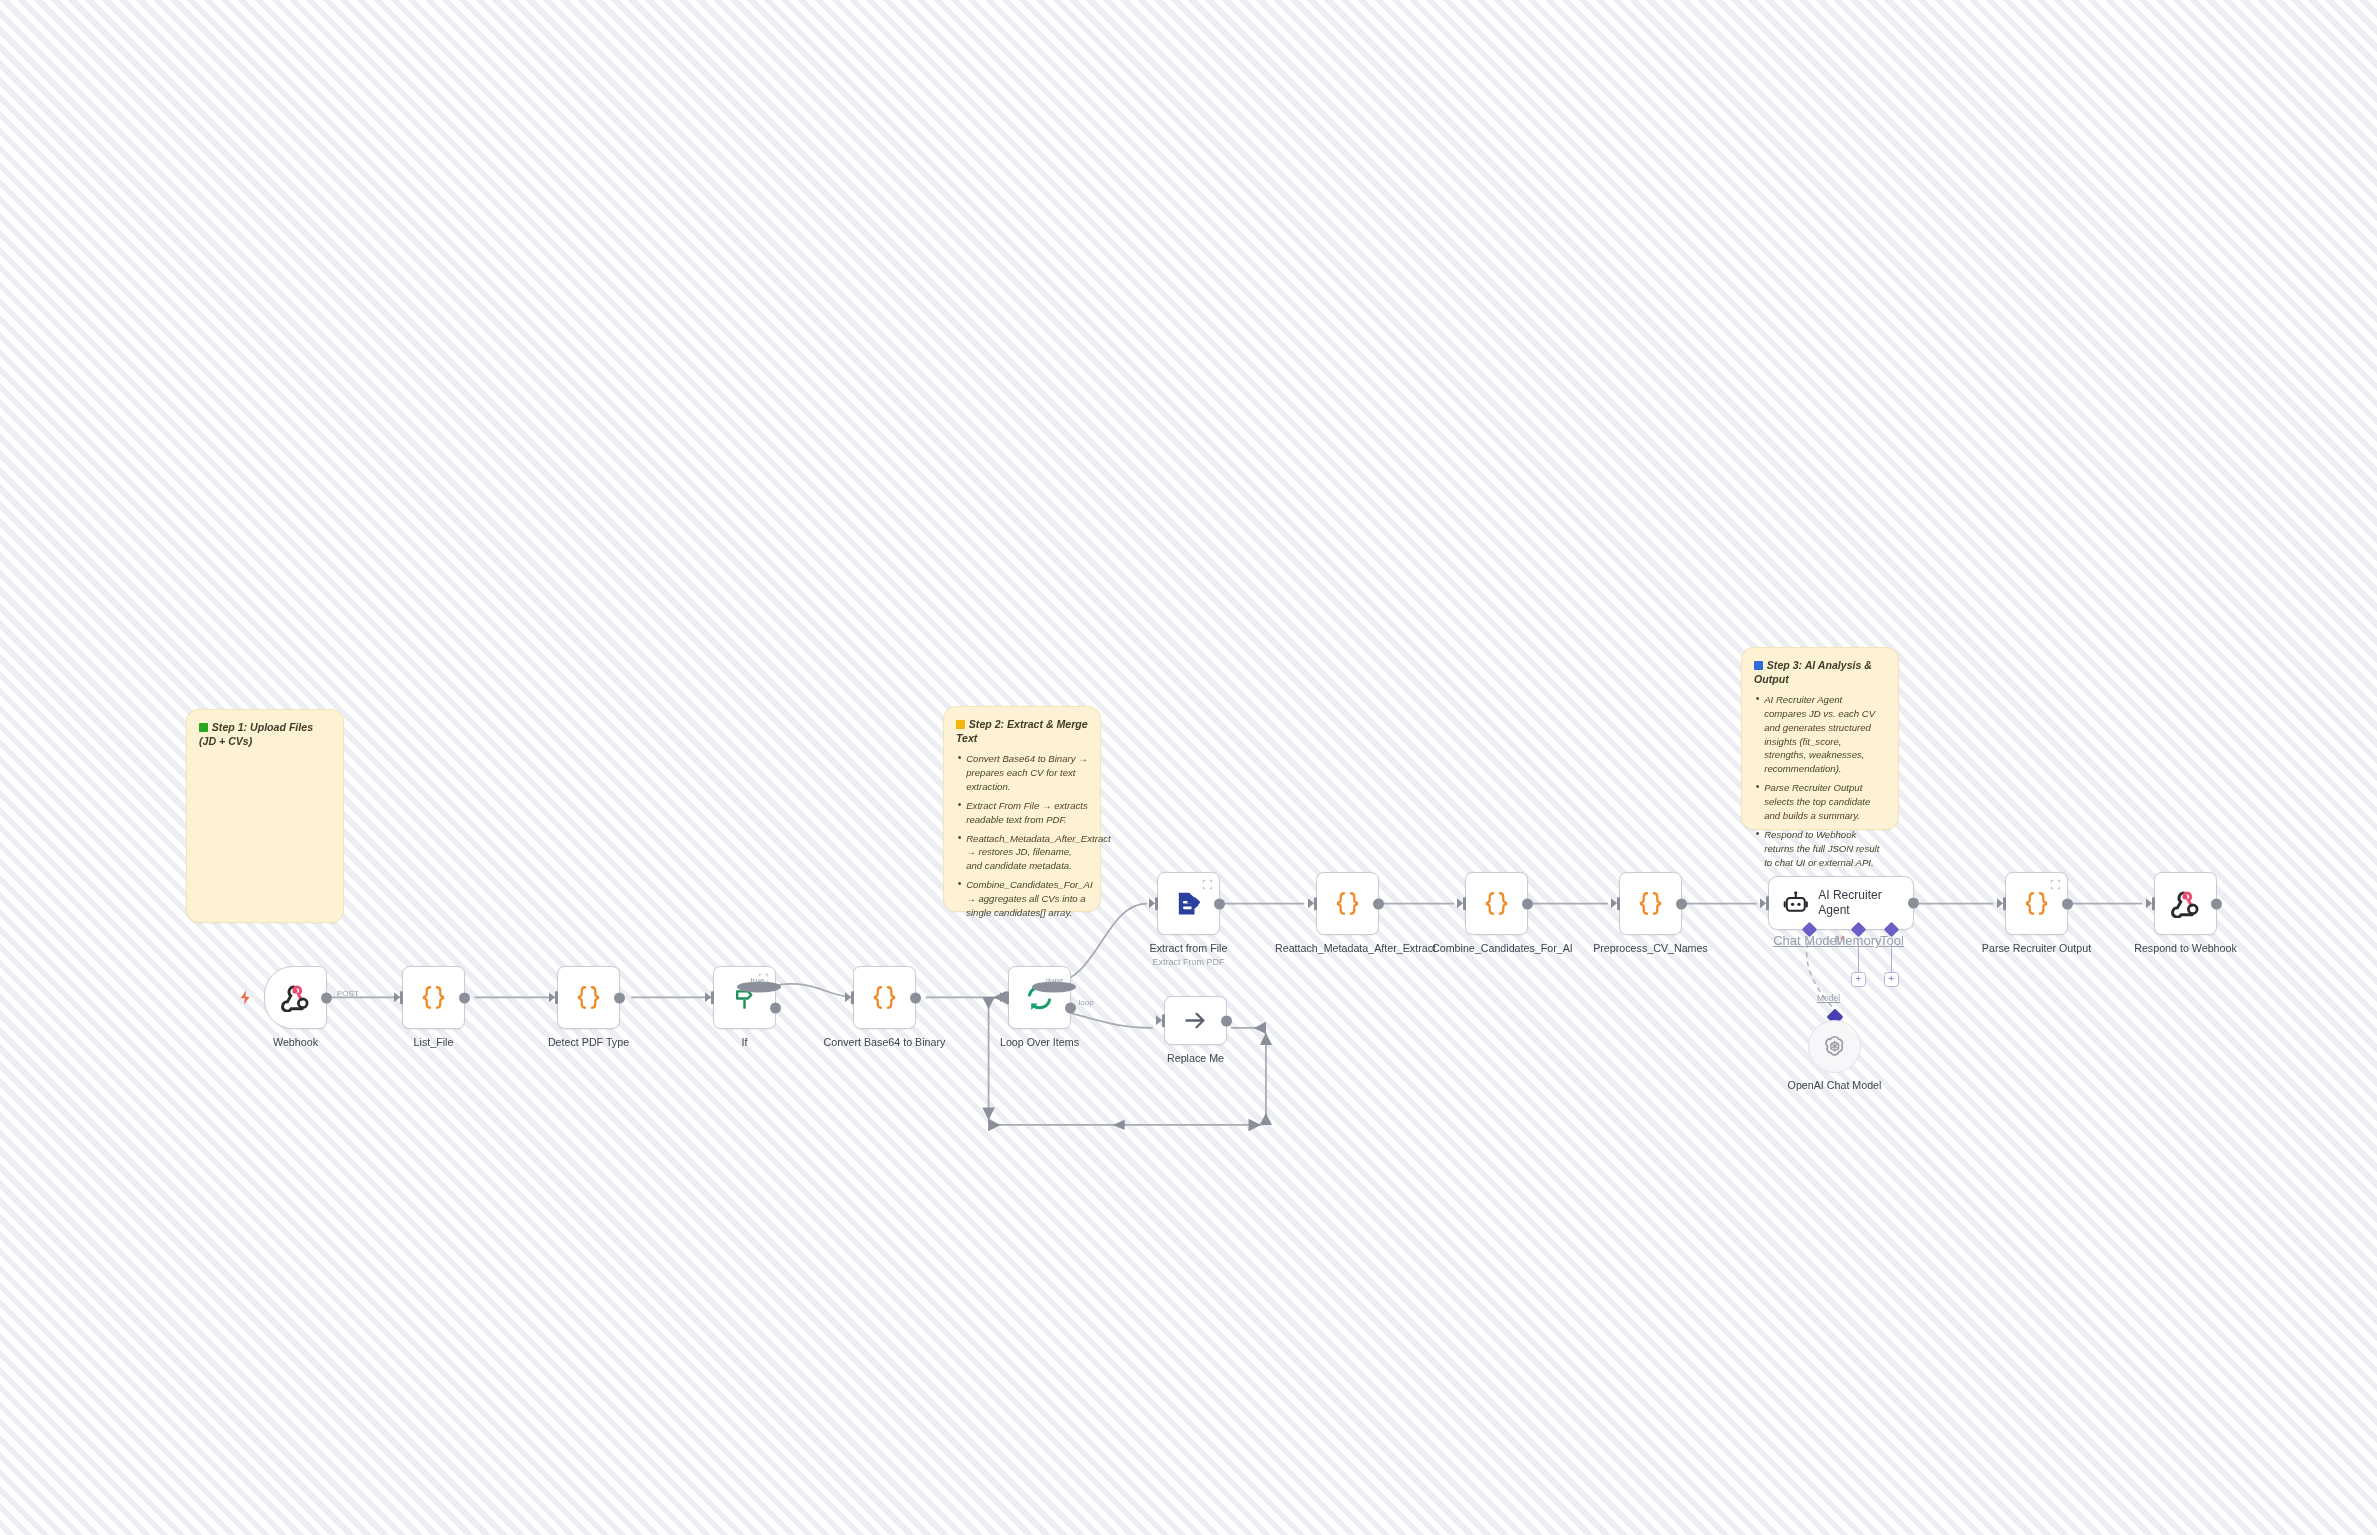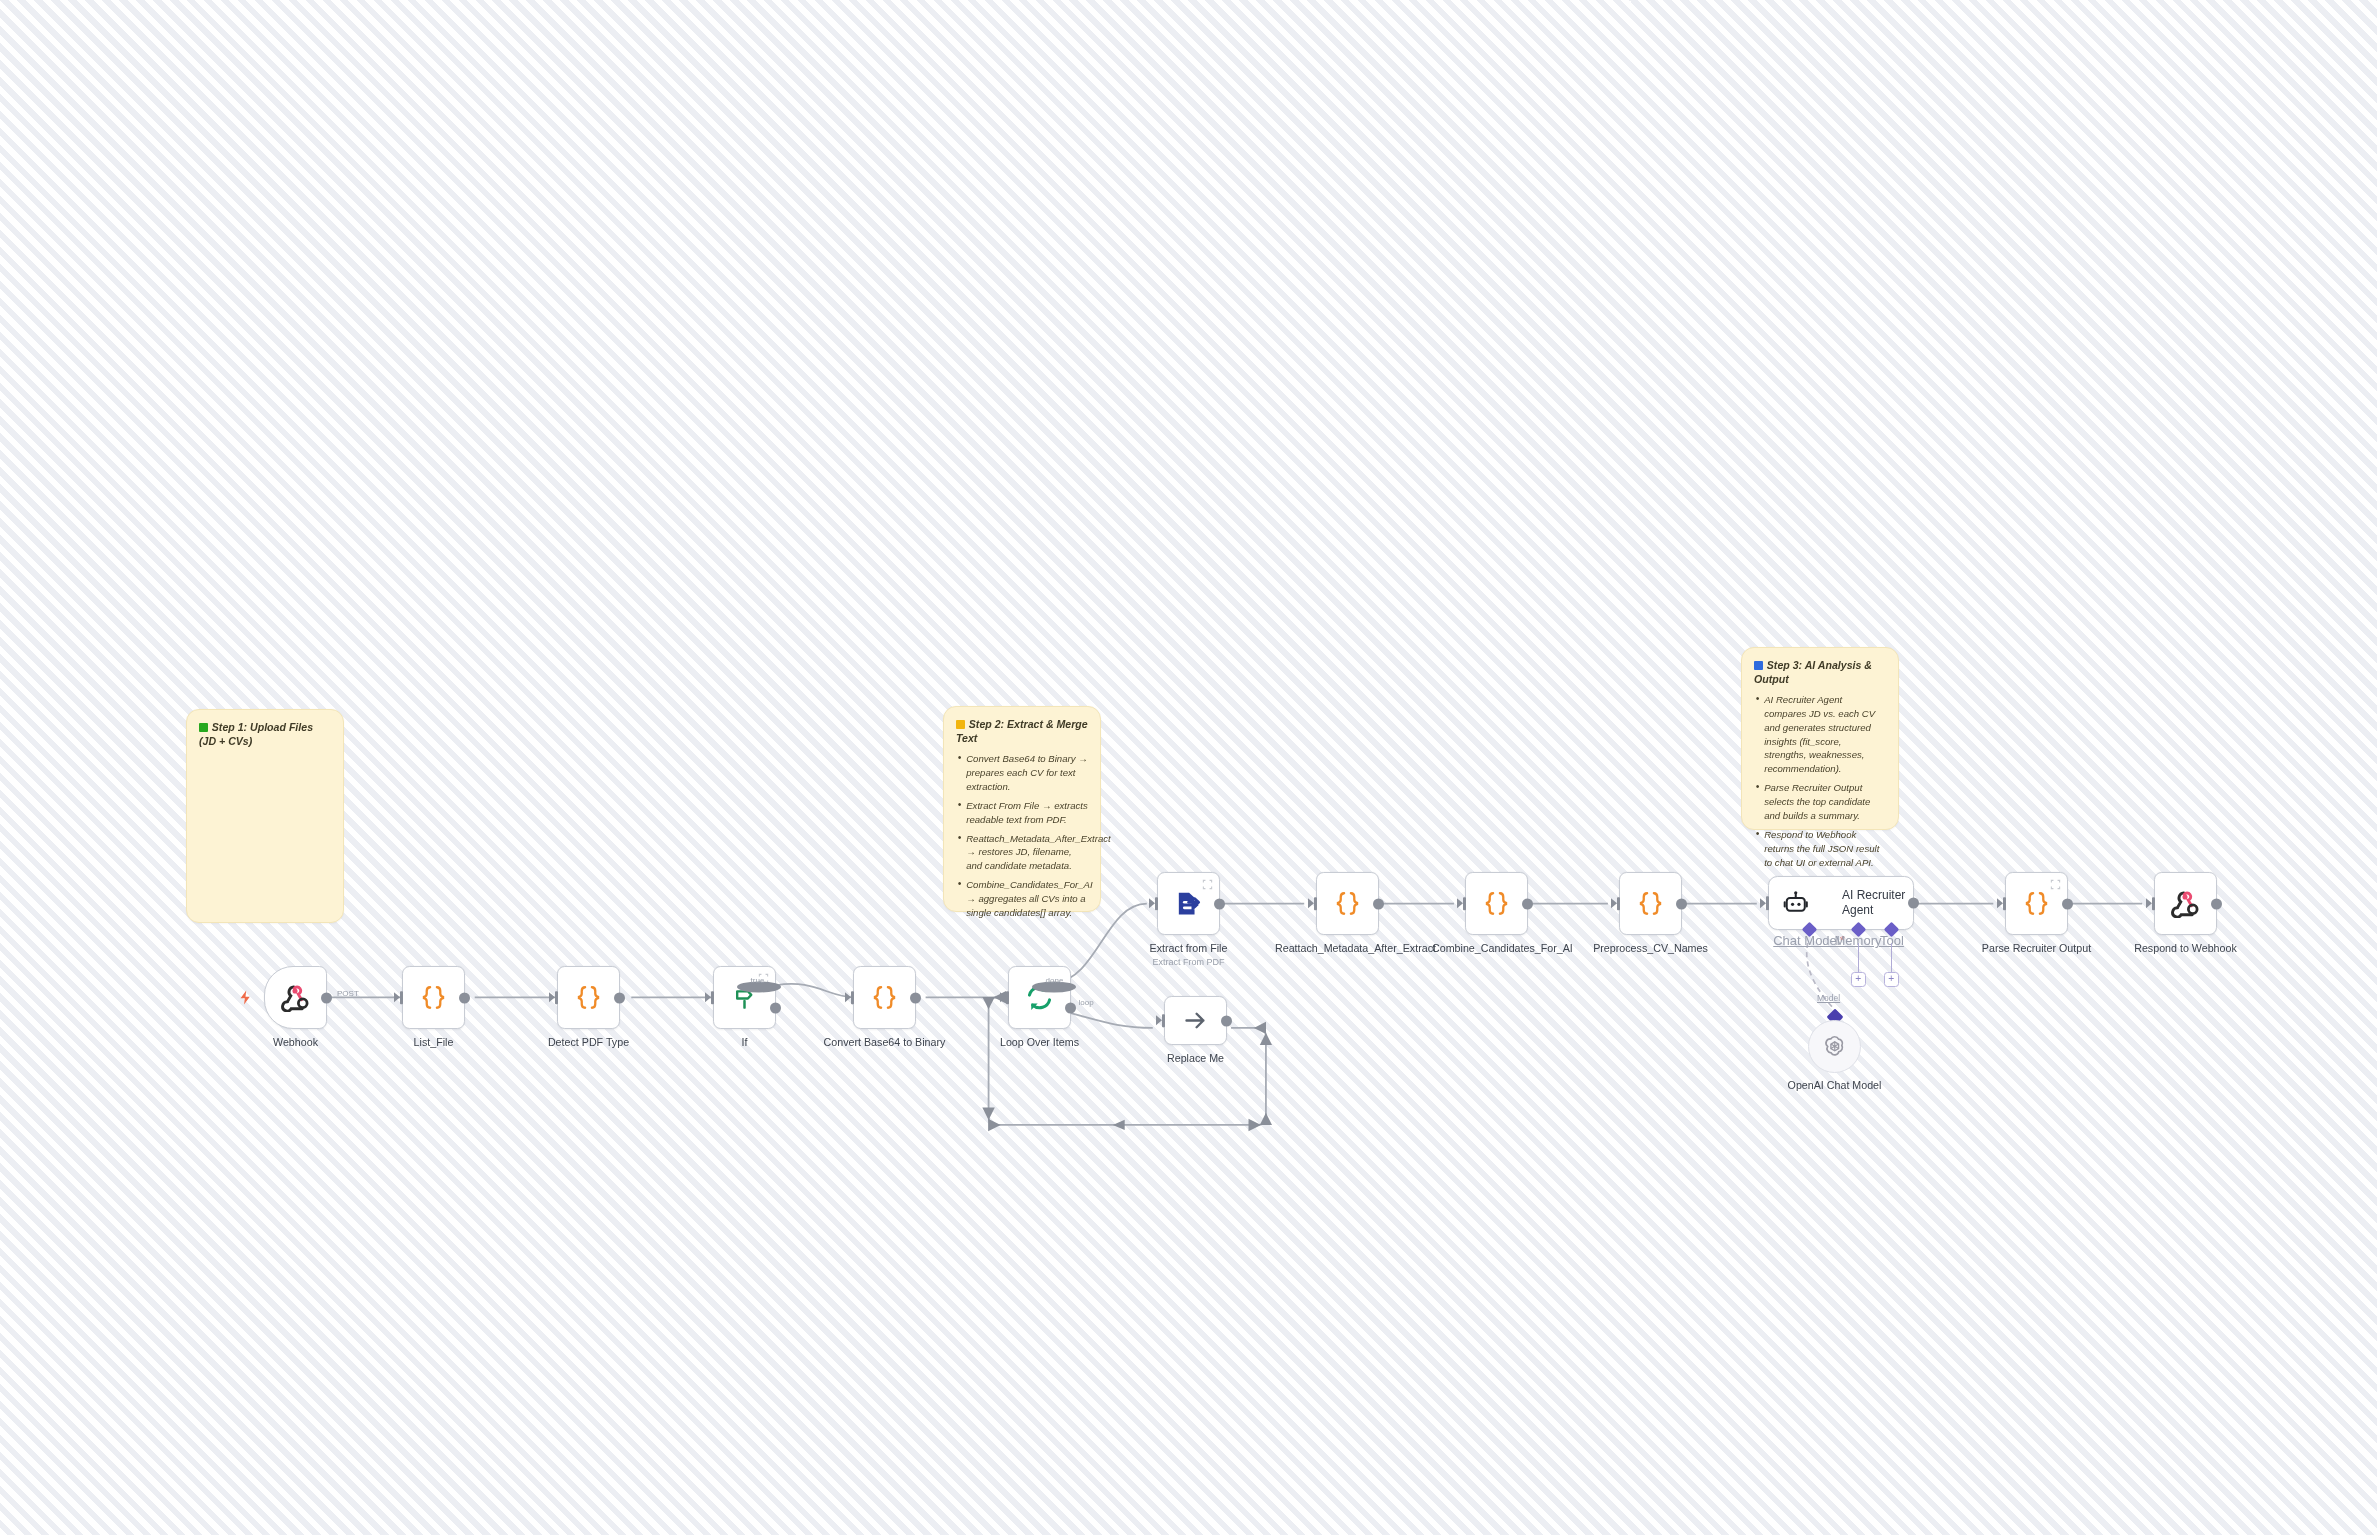--- a/index.html
+++ b/index.html
@@ -71,21 +71,21 @@
     align-items: center;
     justify-content: center;
     box-shadow: 0 0.9px 1.7px rgba(30,40,60,0.07);
   }
   .node.trigger {
     border-top-left-radius: 29px;
     border-bottom-left-radius: 29px;
   }
   .node.agent {
     border-radius: 9.4px;
-    justify-content: space-between;
+    justify-content: flex-start;
     padding-left: 13.6px;
     gap: 10.2px;
   }
   .node-label {
     position: absolute;
     top: 100%;
     left: 50%;
     transform: translateX(-50%);
     margin-top: 7.7px;
     width: 128px;

